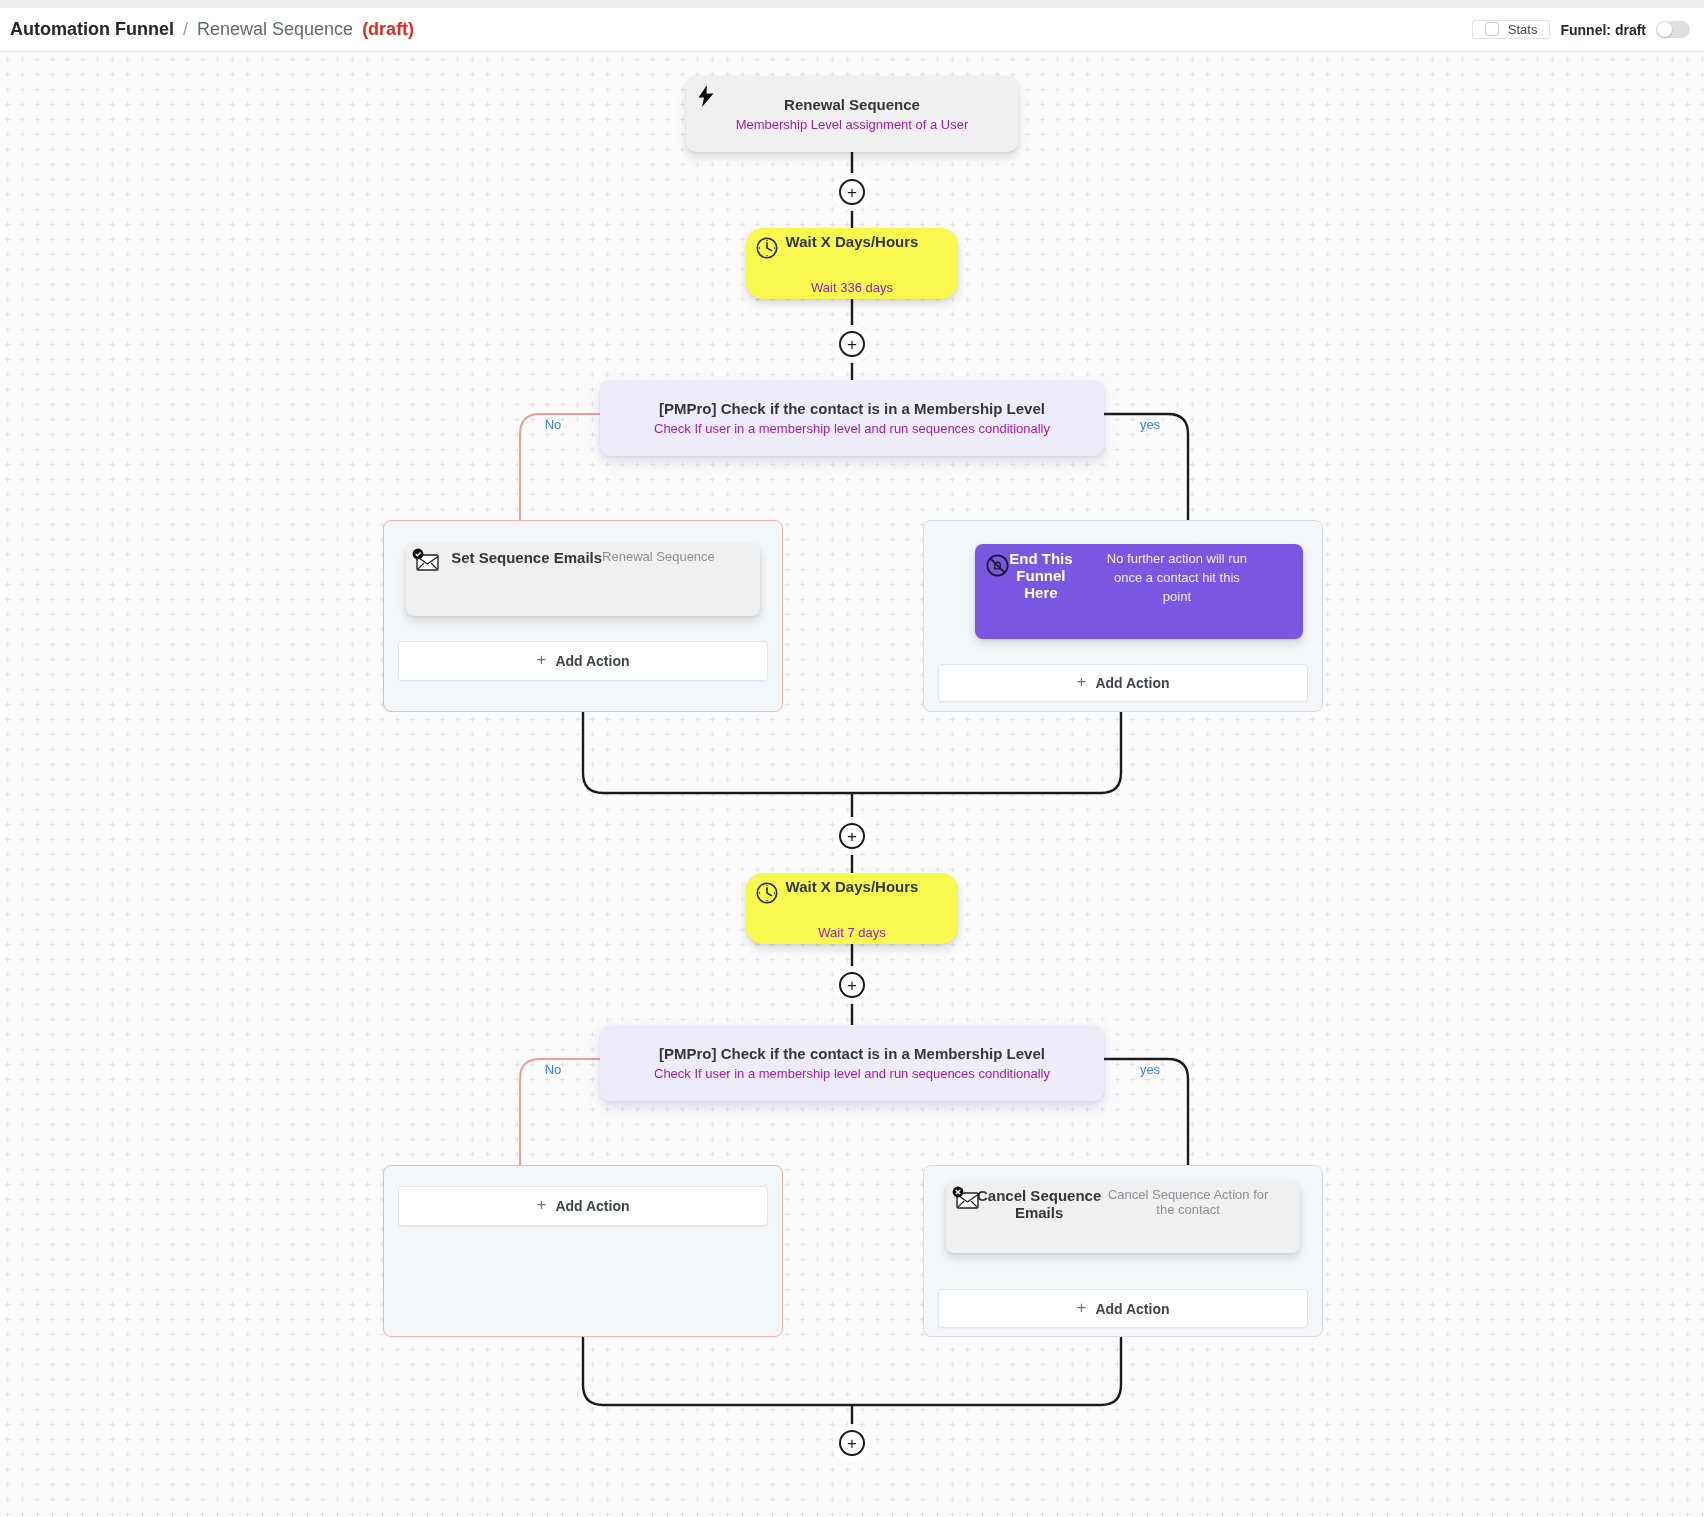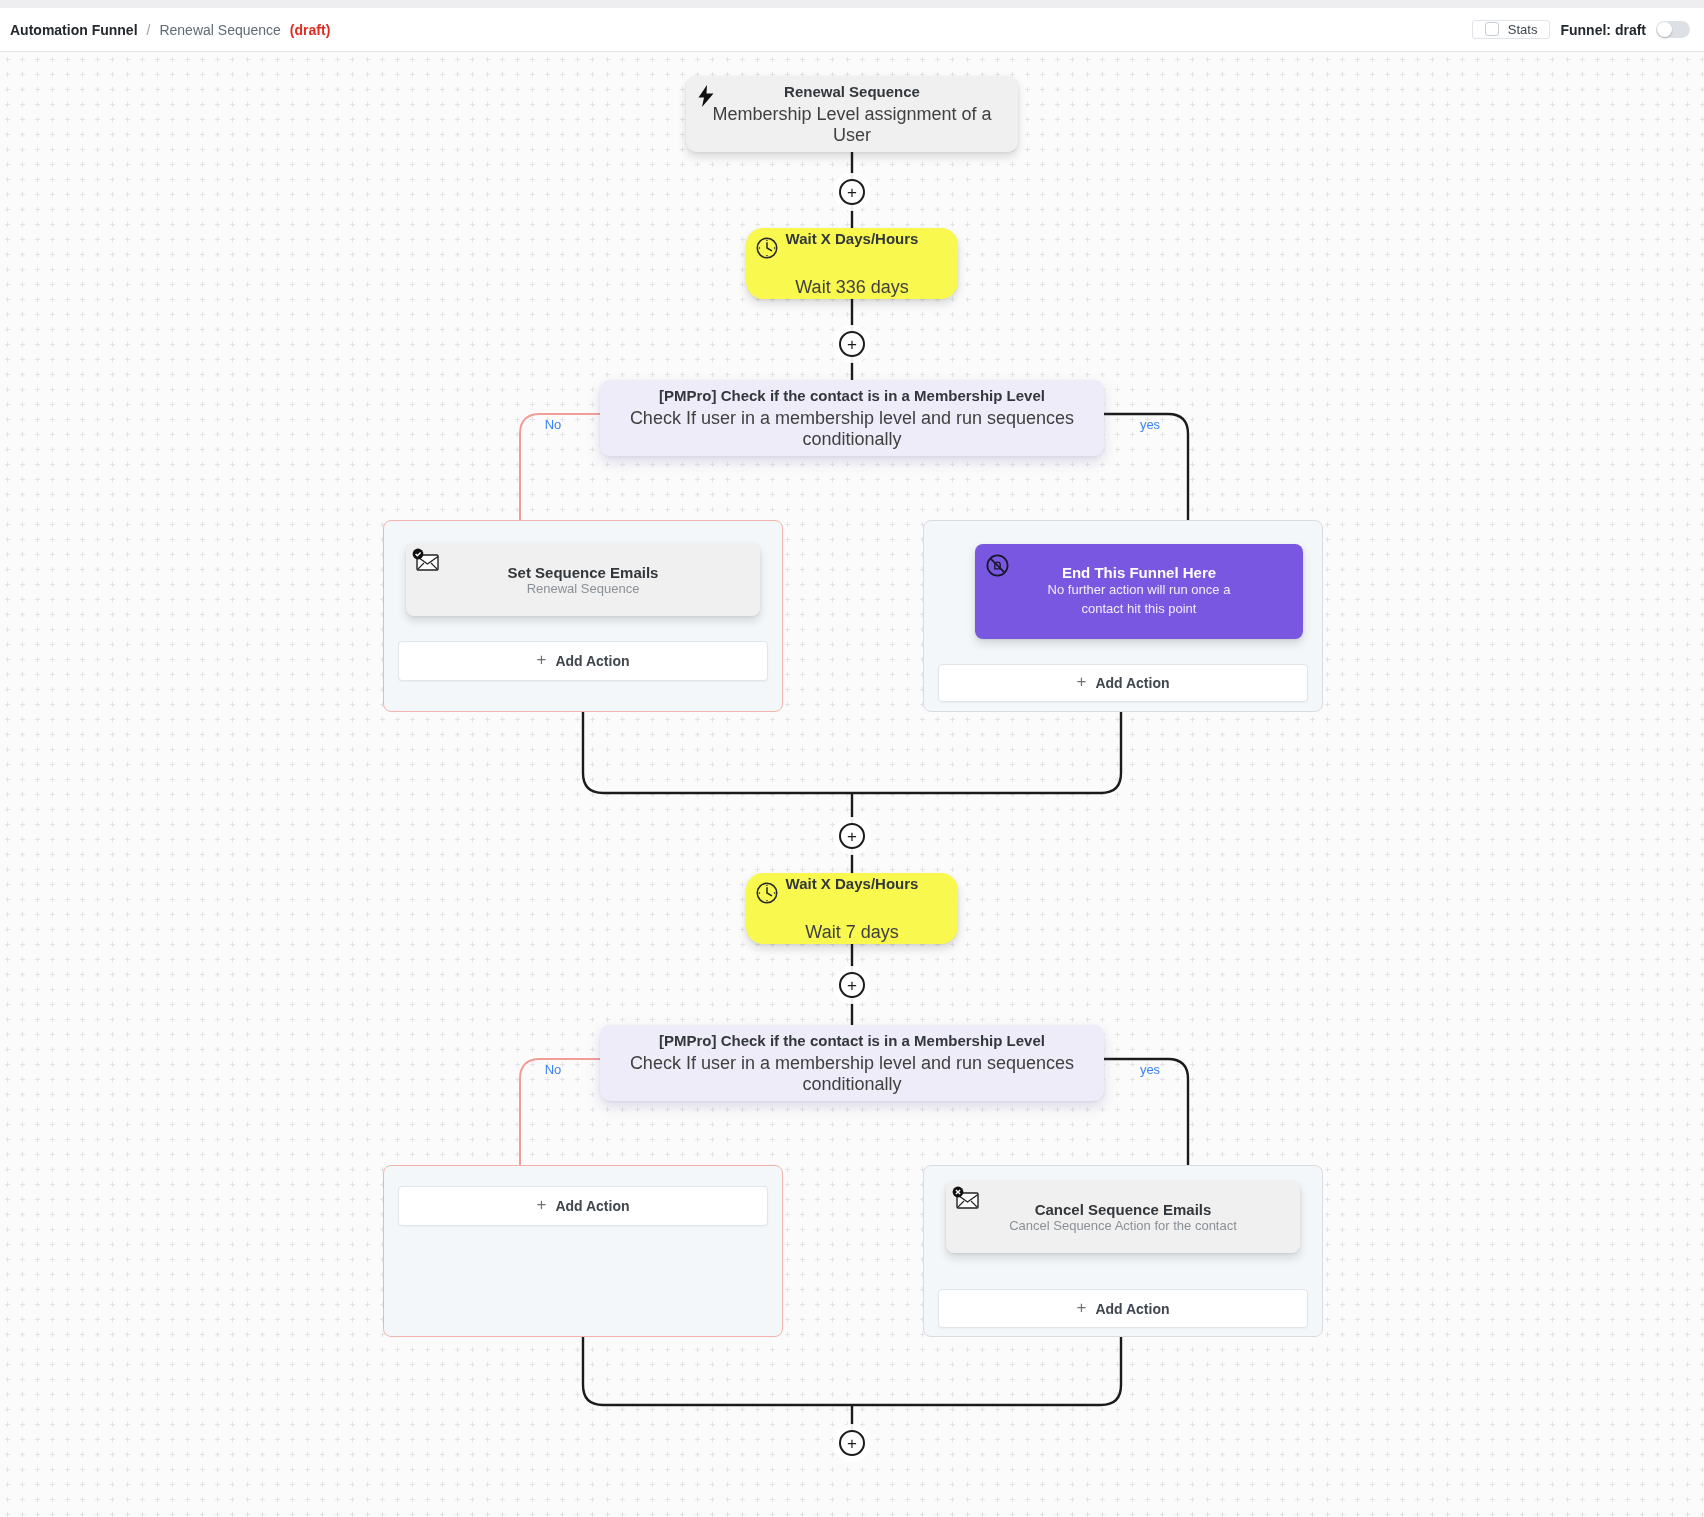--- a/index.html
+++ b/index.html
@@ -9,21 +9,21 @@
     background:#fbfbfb;
     color:#2f3338;
   }
   
   .top-strip { height:8px; background:#eeeef0; }
   .header {
     height:44px; background:#ffffff; border-bottom:1px solid #e4e6e9;
     display:flex; align-items:center; padding:0 14px 0 10px;
     position:relative; z-index:5;
   }
-  .breadcrumb { display:flex; align-items:flex-start; gap:9px; font-size:14px; }
+  .breadcrumb { display:flex; align-items:flex-start; gap:9px; font-size:18px; }
   .bc-root { font-weight:bold; color:#23282d; }
   .bc-sep { color:#9aa1a8; }
   .bc-current { color:#5f6a74; }
   .bc-draft { color:#e02b20; font-weight:bold; }
   .header-right { margin-left:auto; display:flex; align-items:center; gap:10px; }
   .stats-box {
     display:flex; align-items:flex-start; gap:9px; border:1px solid #e0e3e7;
     border-radius:3px; padding:1px 12px; background:#fff; cursor:pointer;
   }
   .checkbox {
@@ -44,34 +44,34 @@
   .lines { position:absolute; left:0; top:0; z-index:1; pointer-events:none; }
   .node { position:absolute; z-index:2; }
   
   .node-card {
     border-radius:10px; text-align:center; cursor:pointer;
     box-shadow:0 5px 10px rgba(0,0,0,.13), 0 1px 3px rgba(0,0,0,.07);
     display:flex; flex-direction:column; justify-content:center; gap:4px;
     padding:8px 26px;
   }
   .node-card .title { font-size:15px; font-weight:bold; color:#32373c; }
-  .node-card .subtitle { font-size:18px; color:#404040; }
+  .node-card .subtitle { font-size:13px; color:#a21caf; }
   .card-trigger { background:#f0f0f0; }
   .card-wait { background:#f8f84e; border-radius:17px;gap:30px; }
   .card-cond { background:#efecfa; box-shadow:0 6px 13px rgba(120,105,175,.22), 0 1px 3px rgba(0,0,0,.06); }
   .corner-icon { position:absolute; pointer-events:none; }
   
   .branch-box {
     position:absolute; z-index:2; border-radius:8px; background:#f4f7f9;
   }
   .branch-box.pink  { border:1.5px solid #f5b3ae; }
   .branch-box.gray  { border:1.5px solid #d8dce1; }
   .action-card {
     position:absolute; left:22px; right:22px; border-radius:8px; cursor:pointer;
-    text-align:center; display:flex; flex-direction:column; justify-content:center; 
+    text-align:center; display:flex; flex-direction:row; justify-content:center; 
     box-shadow:0 5px 10px rgba(0,0,0,.13), 0 1px 3px rgba(0,0,0,.07); padding:6px 28px;
   }
   .action-card.gray { background:#f0f0f0; left:22px; right:22px; }
   .action-card.purple { background:#7a57e0; left:19px; right:19px;margin-left:32px; }
   .action-card .title { font-size:15px; font-weight:bold; color:#32373c; }
   .action-card .subtitle { font-size:13px; color:#8a9097; }
   .action-card.purple .title { color:#ffffff; }
   .action-card.purple .subtitle { color:#f1edfd; line-height:1.45; }
   .add-action {
     position:absolute; left:14px; right:14px; background:#ffffff;

